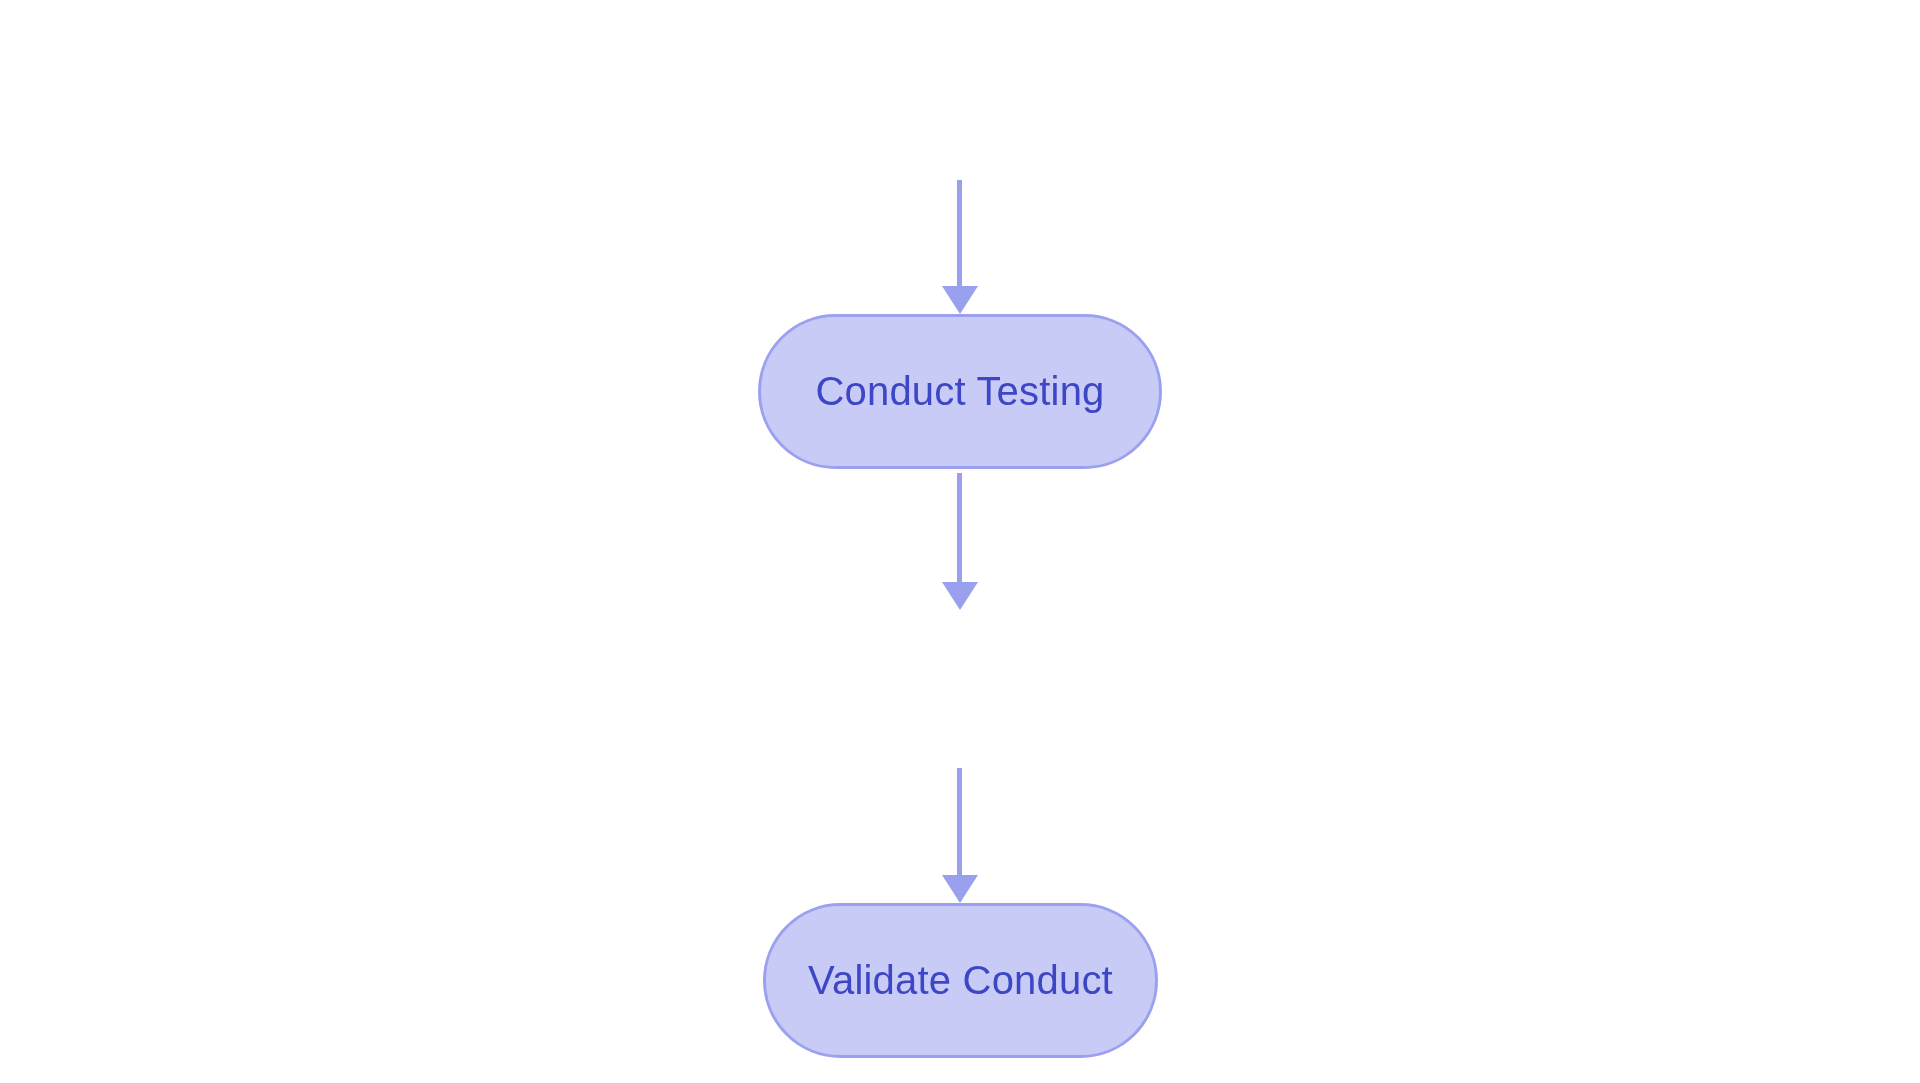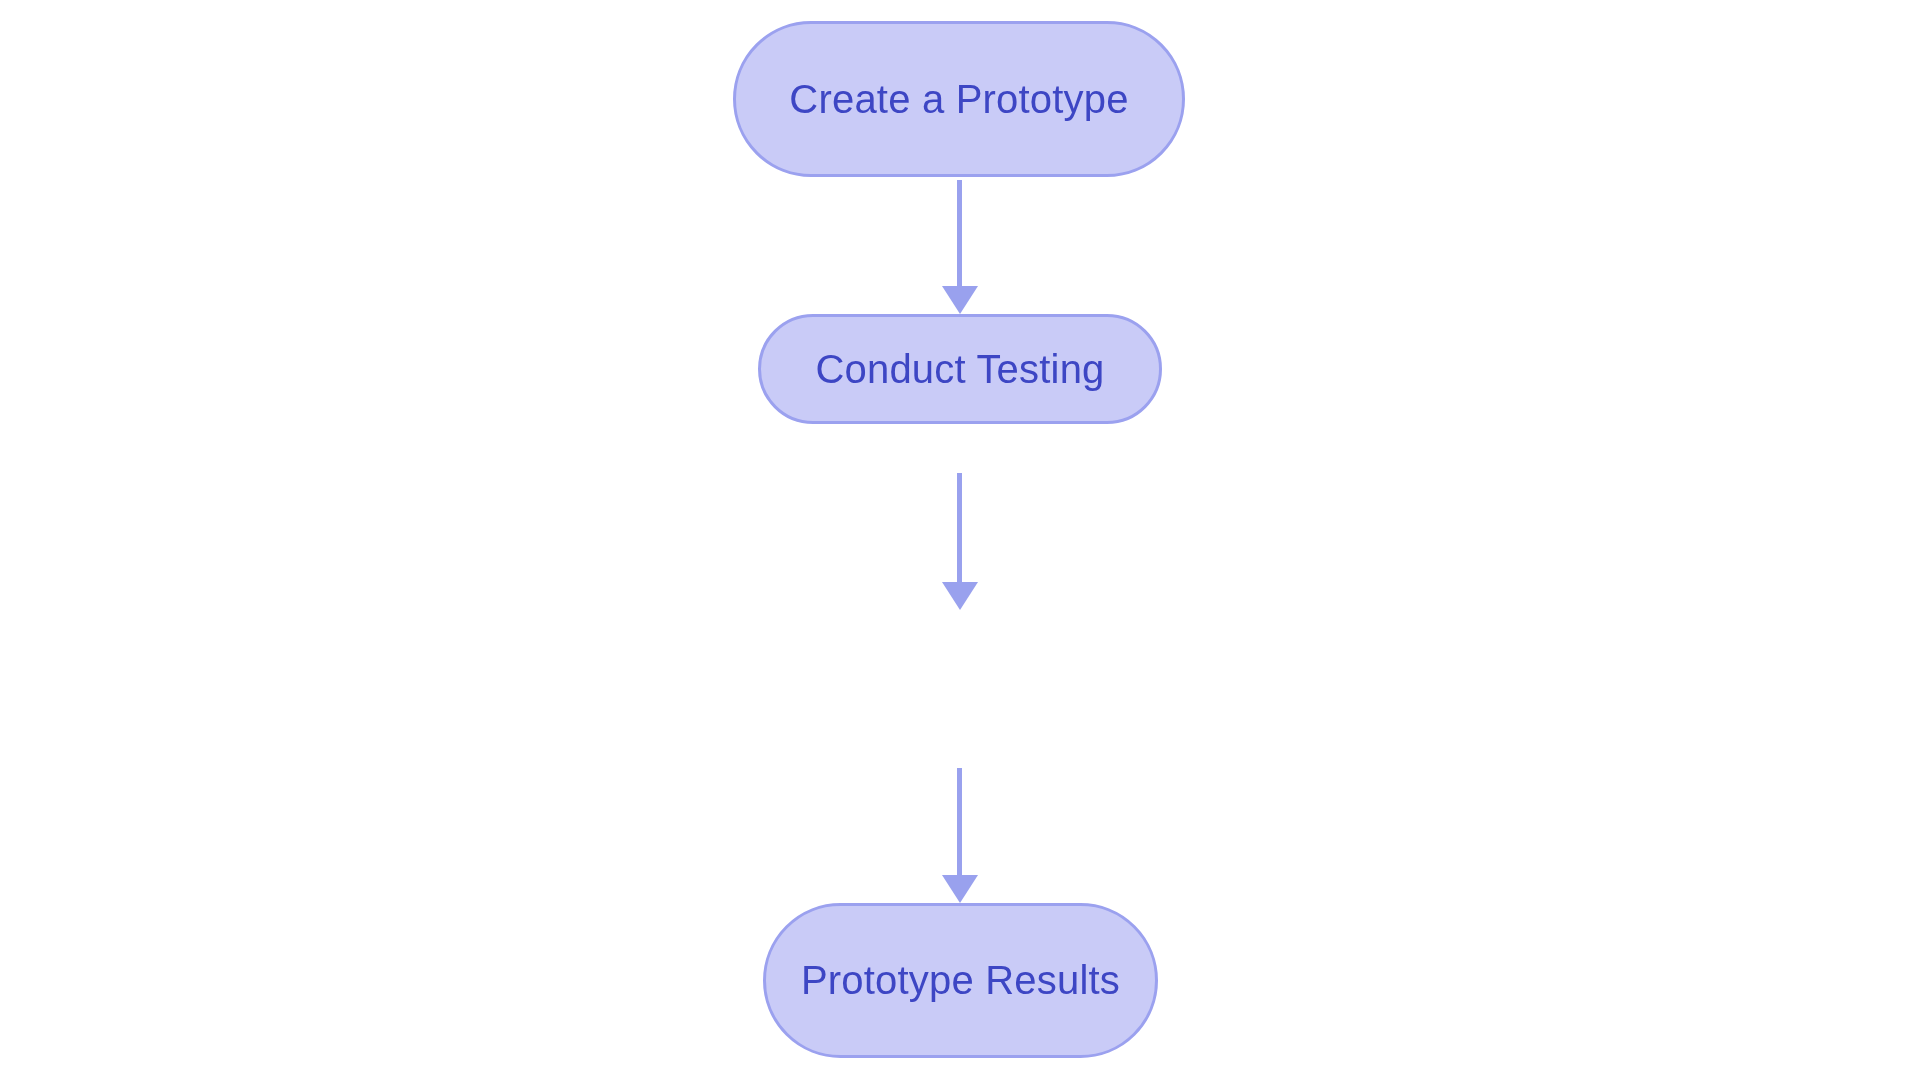--- a/index.html
+++ b/index.html
@@ -25,21 +25,21 @@
     align-items: center;
     justify-content: center;
     color: #3d46c4;
     font-size: 40px;
     font-weight: 400;
     letter-spacing: 0.2px;
     white-space: nowrap;
     text-align: center;
   }
   .node-1 { left: 733px; top: 21px;  width: 452px; height: 156px; }
-  .node-2 { left: 758px; top: 314px; width: 404px; height: 110px; }
+  .node-2 { left: 758px; top: 314px; width: 404px; height: 155px; }
   .node-3 { left: 667px; top: 610px; width: 582px; height: 155px; }
   .node-4 { left: 763px; top: 903px; width: 395px; height: 155px; }
 
   .flow-arrow {
     position: absolute;
     left: 941px;           
     width: 37px;
     display: flex;
     flex-direction: column;
     align-items: center;
@@ -60,23 +60,20 @@
     border-left: 18px solid transparent;
     border-right: 18px solid transparent;
     border-top: 28px solid #99a1ee;
   }
 </style>
 </head>
 <body>
 
 <div class="canvas">
 
-  <div class="flow-node node-1">
-    <span>Create a Prototype</span>
-  </div>
 
   <div class="flow-arrow arrow-1">
     <div class="arrow-line"></div>
     <div class="arrow-head"></div>
   </div>
 
   <div class="flow-node node-2">
     <span>Conduct Testing</span>
   </div>
 
@@ -85,16 +82,16 @@
     <div class="arrow-head"></div>
   </div>
 
 
   <div class="flow-arrow arrow-3">
     <div class="arrow-line"></div>
     <div class="arrow-head"></div>
   </div>
 
   <div class="flow-node node-4">
-    <span>Prototype Results</span>
+    <span>Validate Conduct</span>
   </div>
 
 </div>
 
 </body></html>

